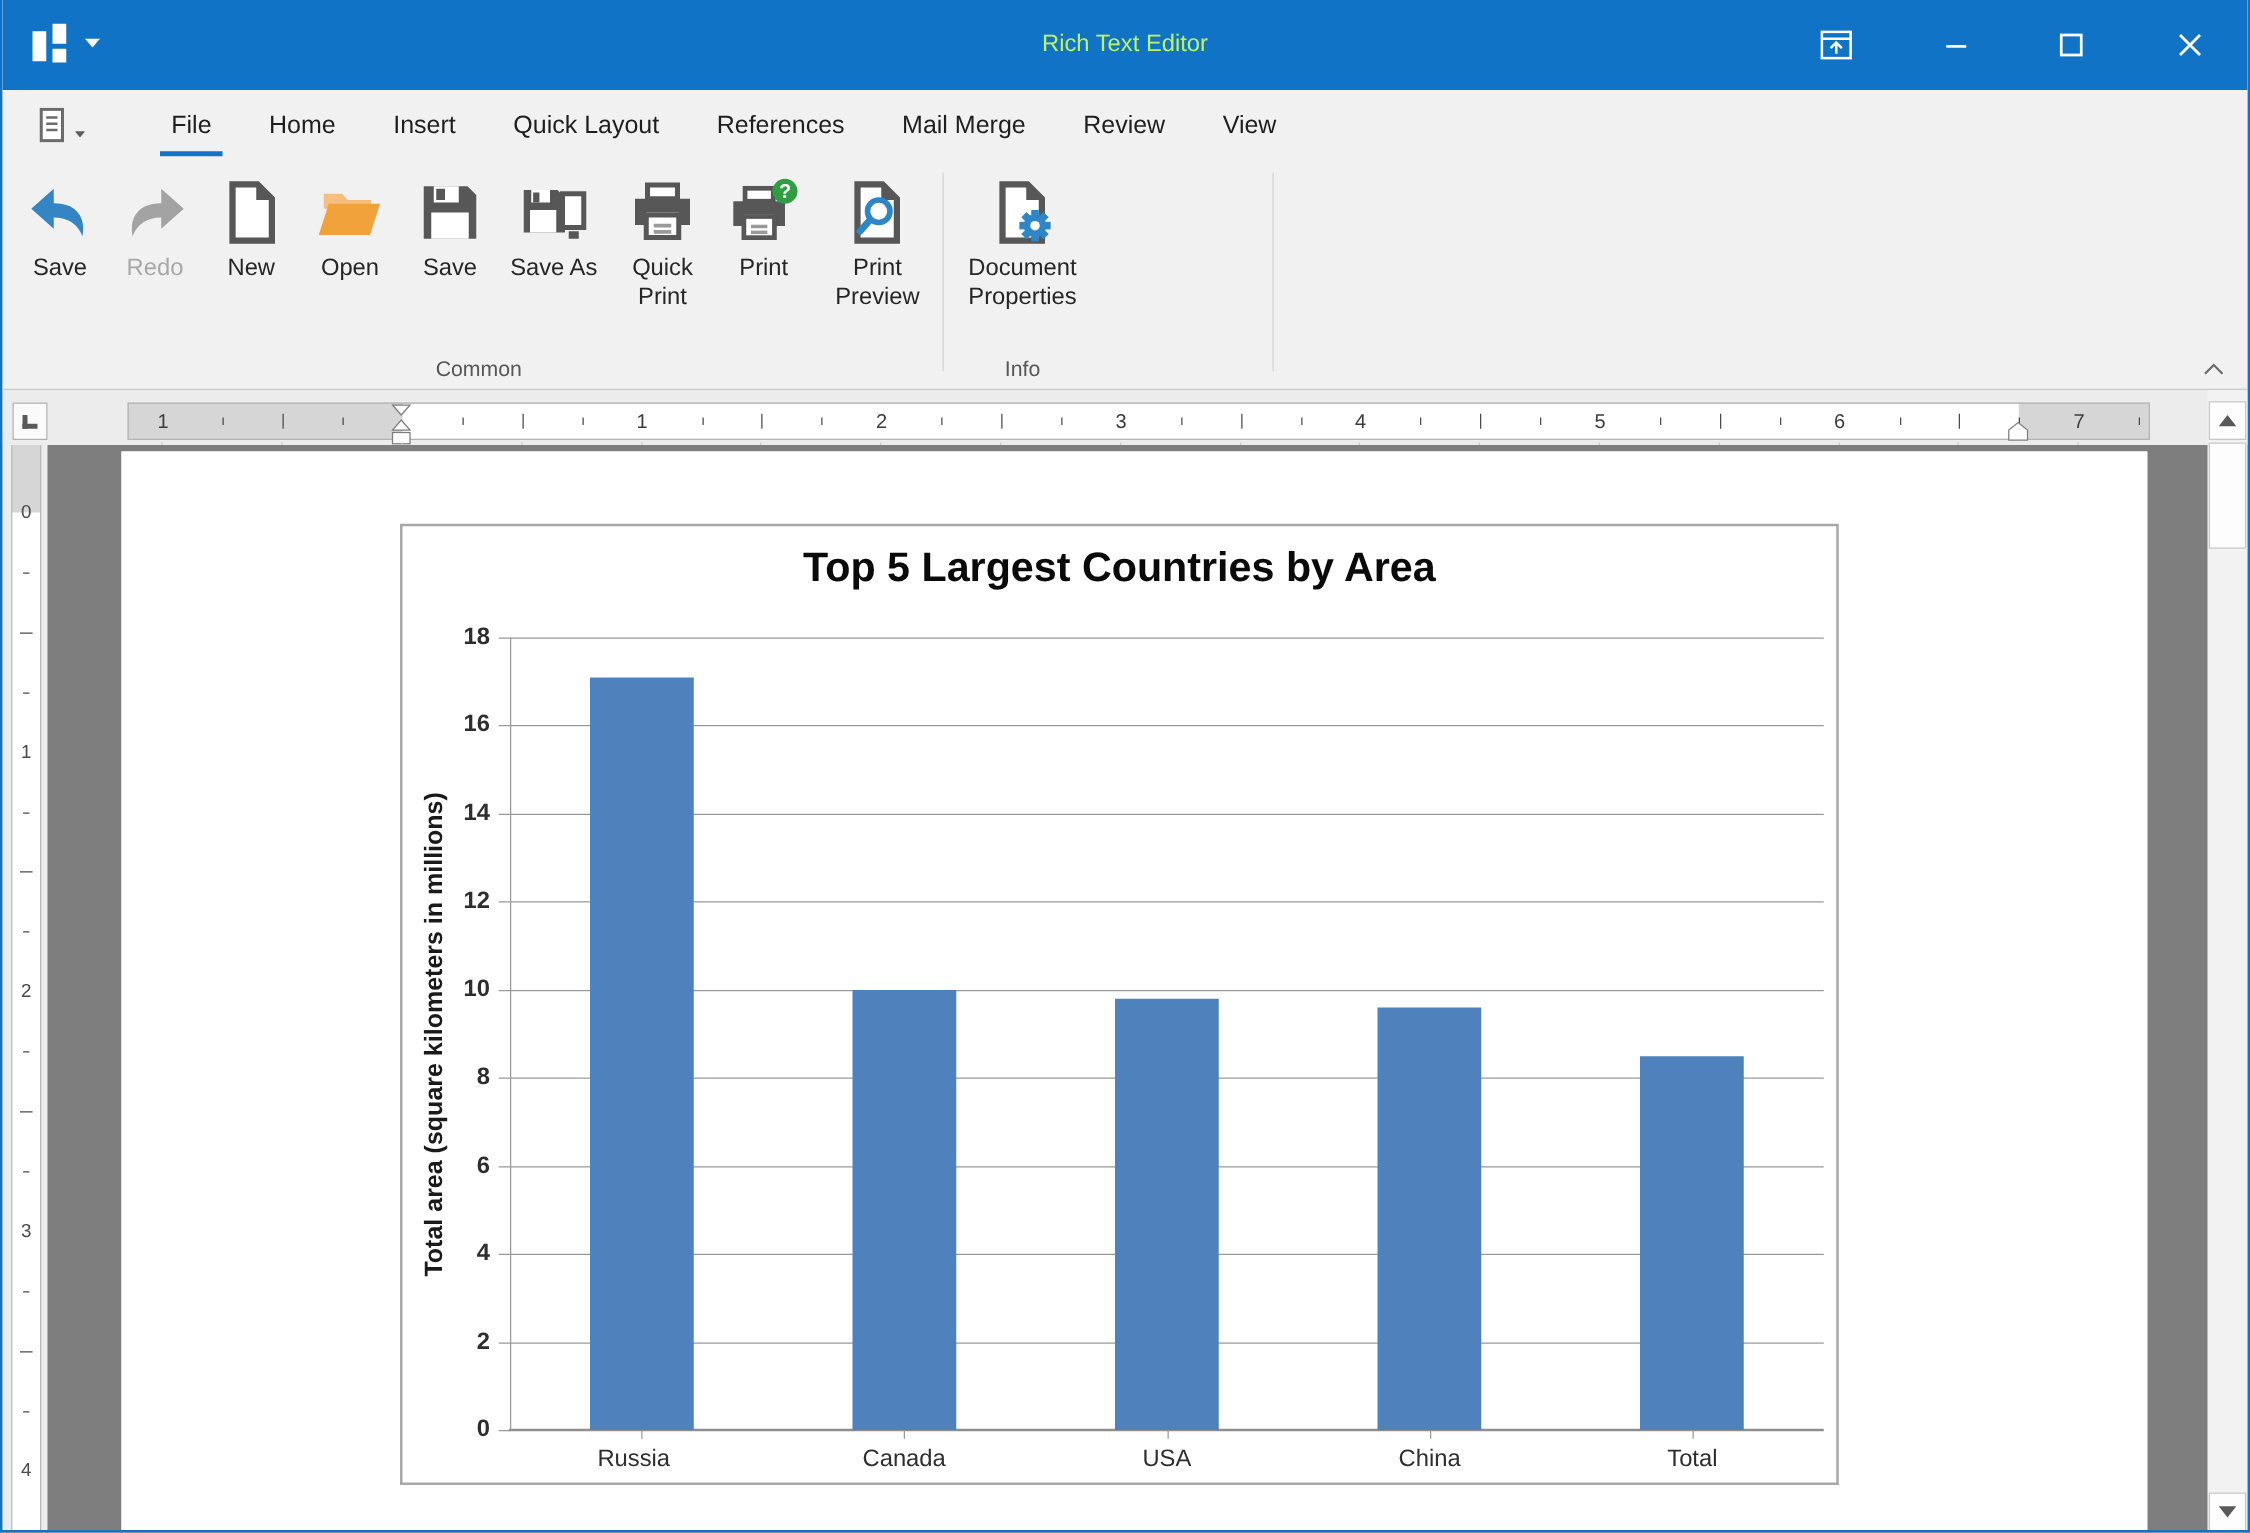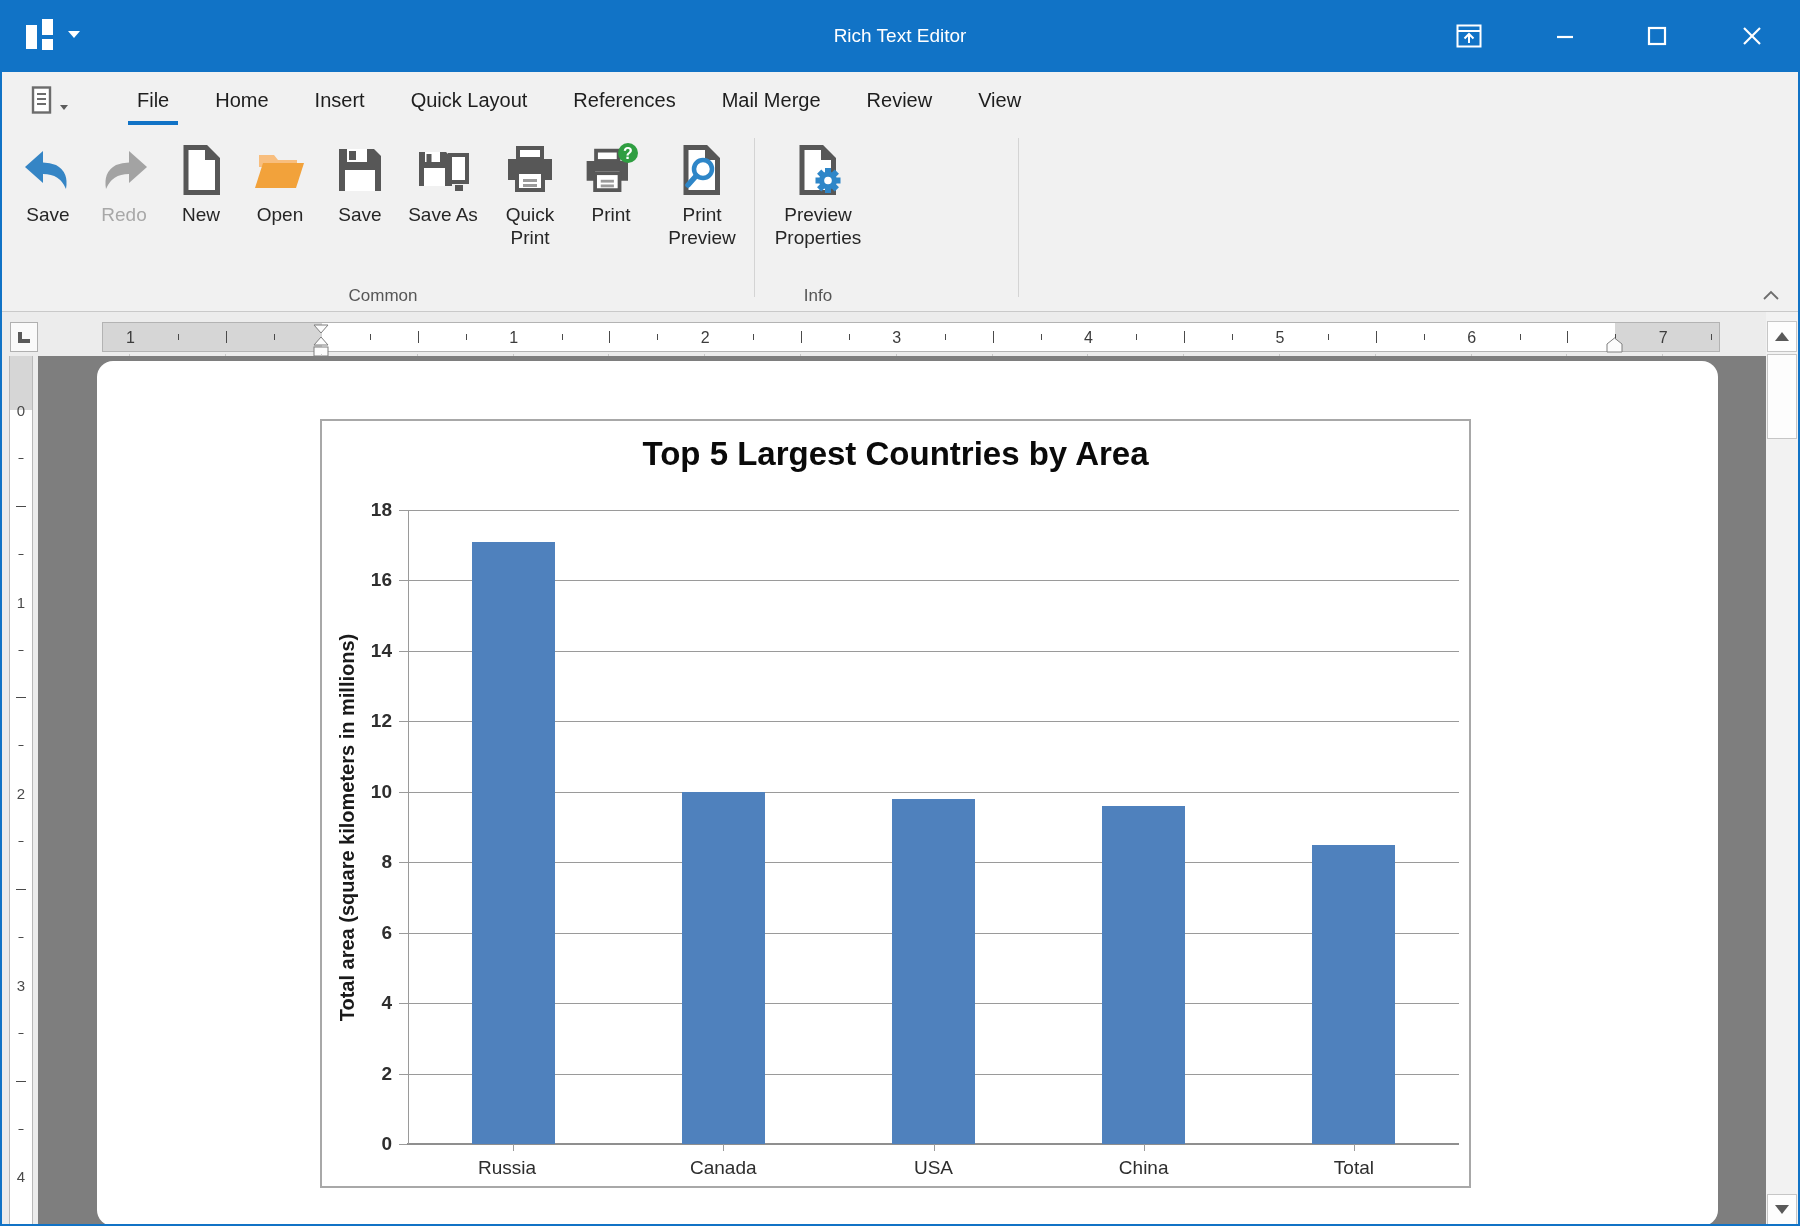--- a/index.html
+++ b/index.html
@@ -2,21 +2,21 @@
 <html><head>
 <meta charset="utf-8">
 <style>
   html,body{margin:0;padding:0;background:#555;}
   *{box-sizing:border-box;font-family:"Liberation Sans",sans-serif;}
   #frame{position:relative;width:1800px;height:1226px;overflow:hidden;background:#f1f1f1;
          border-left:2px solid #1173C6;border-right:2px solid #1173C6;border-bottom:2px solid #1173C6;}
   
   #titlebar{position:absolute;left:0;top:0;width:100%;height:72px;background:#1173C6;}
   #app-title{position:absolute;left:0;top:0;width:100%;height:72px;line-height:72px;text-align:center;
-             color:#ffffff;font-size:19px;}
+             color:#bef264;font-size:19px;}
   #logo{position:absolute;left:24px;top:17px;width:30px;height:38px;}
   #logo .lg{position:absolute;background:#fff;}
   #logo-caret{position:absolute;left:66px;top:31px;width:0;height:0;
               border-left:6px solid transparent;border-right:6px solid transparent;border-top:7px solid #fff;}
   .winbtn{position:absolute;top:14px;width:48px;height:44px;display:flex;align-items:center;justify-content:center;}
   
   #tabrow{position:absolute;left:0;top:72px;width:100%;height:56px;background:#f1f1f1;display:flex;align-items:stretch;}
   #qat{position:absolute;left:28px;top:12px;width:46px;height:34px;display:flex;align-items:center;}
   #qat-caret{width:0;height:0;border-left:4.5px solid transparent;border-right:4.5px solid transparent;
              border-top:5px solid #5c5c5c;margin-left:4px;margin-top:12px;}
@@ -43,21 +43,21 @@
   .htick{position:absolute;background:#4a4a4a;width:1px;}
   .hnum{position:absolute;top:0;height:30px;line-height:30px;font-size:16px;color:#3c3c3c;transform:translateX(-50%);}
   .hsub{position:absolute;top:42px;width:1px;height:5px;background:#c8c8c8;}
   
   #workspace{position:absolute;left:0;top:356px;width:100%;height:870px;background:#7e7e7e;}
   #vstrip{position:absolute;left:0;top:0;width:36px;height:100%;background:#ececec;}
   #vruler{position:absolute;left:7px;top:0;width:24px;height:100%;background:#d6d6d6;border:1px solid #b9b9b9;border-top:none;}
   #vruler .content{position:absolute;left:0;right:0;background:#fff;}
   .vtick{position:absolute;height:1px;background:#4a4a4a;left:50%;transform:translateX(-50%);}
   .vnum{position:absolute;width:100%;text-align:center;font-size:15px;color:#4a4a4a;transform:translateY(-50%);}
-  #page{position:absolute;left:95px;top:5px;width:1621px;height:865px;background:#fff;border-radius:16px;}
+  #page{position:absolute;left:95px;top:5px;width:1621px;height:865px;background:#fff;}
   
   #chart{position:absolute;left:223px;top:58px;width:1151px;height:769px;background:#fff;border:2px solid #a8a8a8;}
   #chart-title{position:absolute;left:0;top:14px;width:100%;text-align:center;font-size:33px;font-weight:bold;color:#0a0a0a;}
   .gridline{position:absolute;height:1px;background:#9a9a9a;}
   #baseline{position:absolute;height:2px;background:#8f8f8f;}
   #yaxisline{position:absolute;width:1px;background:#9a9a9a;}
   .ystub{position:absolute;height:1px;background:#9a9a9a;}
   .bar{position:absolute;background:#4F81BD;}
   .ylab{position:absolute;text-align:right;font-size:19px;font-weight:bold;color:#2e2e2e;transform:translateY(-50%);}
   .xlab{position:absolute;font-size:19px;color:#2e2e2e;transform:translateX(-50%);white-space:nowrap;}
@@ -250,21 +250,21 @@
               <g fill="#2E86C8">
                 <rect x="35" y="26" width="6" height="25" transform="rotate(45 38 38.5)"></rect>
                 <rect x="35" y="26" width="6" height="25" transform="rotate(-45 38 38.5)"></rect>
                 <rect x="35" y="26" width="6" height="25"></rect>
                 <rect x="35" y="26" width="6" height="25" transform="rotate(90 38 38.5)"></rect>
                 <circle cx="38" cy="38.5" r="9"></circle>
                 <circle cx="38" cy="38.5" r="3.8" fill="#fff"></circle>
               </g>
             </svg>
           </div>
-          <div class="cap" style="max-width: 96px;">Preview Properties</div>
+          <div class="cap" style="max-width: 96px;">Document Properties</div>
         </div>
         <div class="glabel">Info</div>
       </div>
       <div class="gsep" style="left: 1016px;"></div>
     </div>
 
   <div id="rulerrow">
     <div id="tabselector">
         <div class="L"></div>
       </div>

